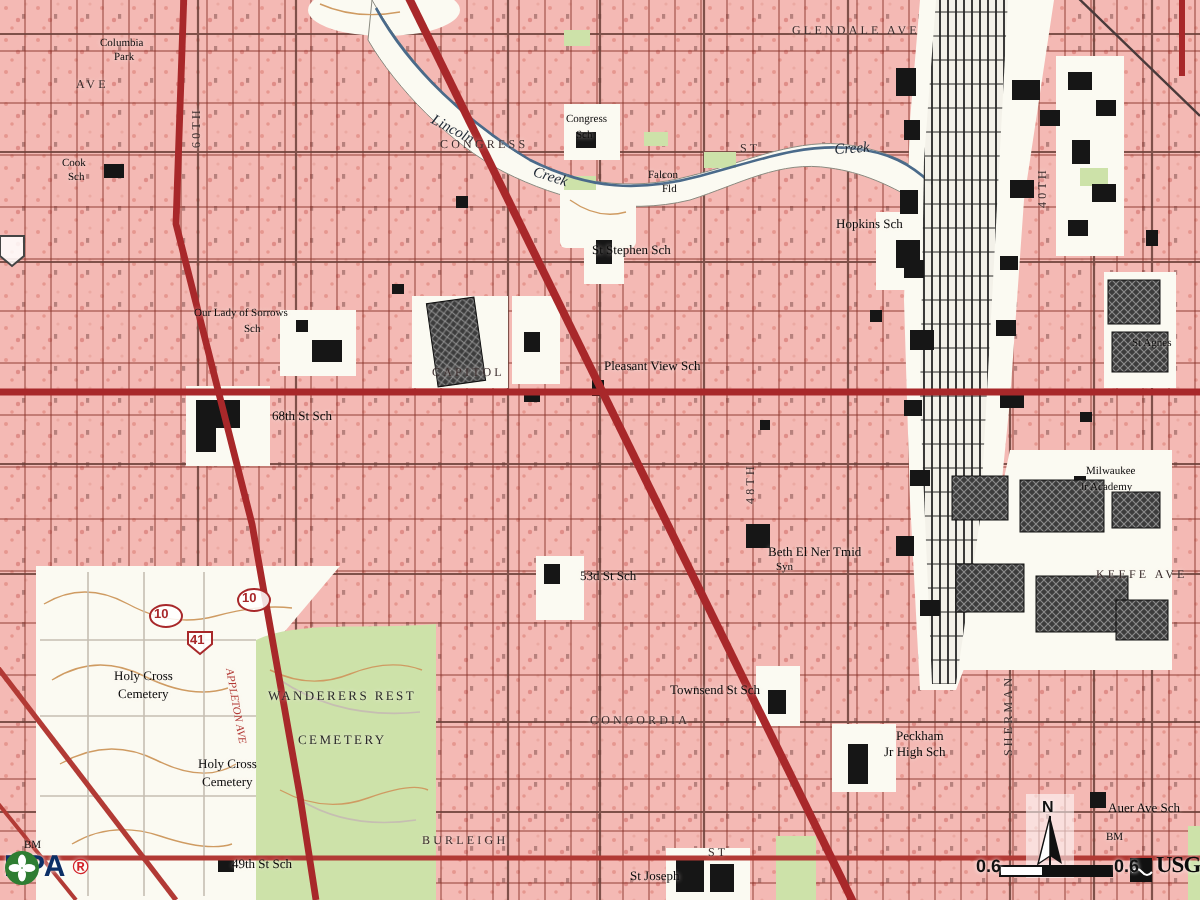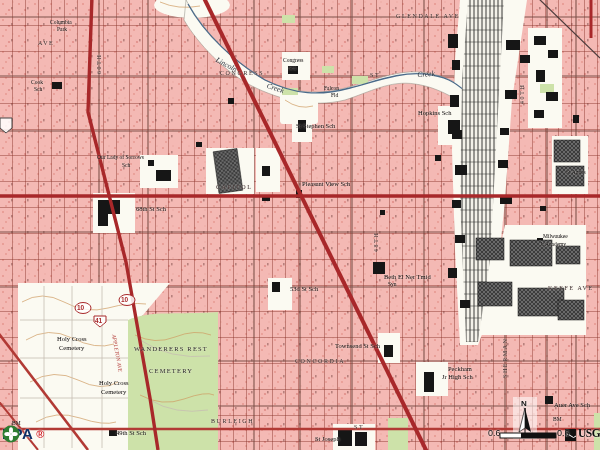--- a/index.html
+++ b/index.html
@@ -16,21 +16,21 @@
   .redlbl{font-family:"Liberation Serif",serif;font-style:italic;font-size:5.5px;color:var(--minor_red);}
   .shield{font-size:6.5px;font-weight:bold;color:var(--road_red);text-shadow:none;}
   .wm{position:absolute;left:2px;top:425px;display:flex;align-items:center;gap:2px;}
   .wm-epa{font-weight:bold;font-size:15px;color:var(--epa_blue);letter-spacing:.5px;
           text-shadow:0 0 2px #fff;}
   .wm-prod{font-family:"Liberation Serif",serif;font-weight:bold;font-style:italic;font-size:17px;
            color:var(--epa_red);margin-left:3px;
            text-shadow:-1px -1px 0 #fff,1px -1px 0 #fff,-1px 1px 0 #fff,1px 1px 0 #fff;}
   .wm-reg{font-weight:bold;font-size:11px;color:var(--epa_red);margin-left:1px;
           text-shadow:0 0 2px #fff;}
-  .scalenum{position:absolute;font-size:9px;color:#111;font-weight:normal;text-shadow:0 0 2px #fff;}
+  .scalenum{position:absolute;font-size:9px;color:#111;font-weight:bold;text-shadow:0 0 2px #fff;}
   .usgs{position:absolute;left:578px;top:427px;font-family:"Liberation Serif",serif;
         font-weight:bold;font-size:11.5px;color:#0b0b0b;letter-spacing:-.5px;text-shadow:0 0 2px #fff;}
   .north-n{position:absolute;left:521px;top:399px;font-size:8px;font-weight:bold;color:#111;
            text-shadow:0 0 2px #fff;}
 </style>
 </head>
 <body>
 
 <div class="stage">
 

